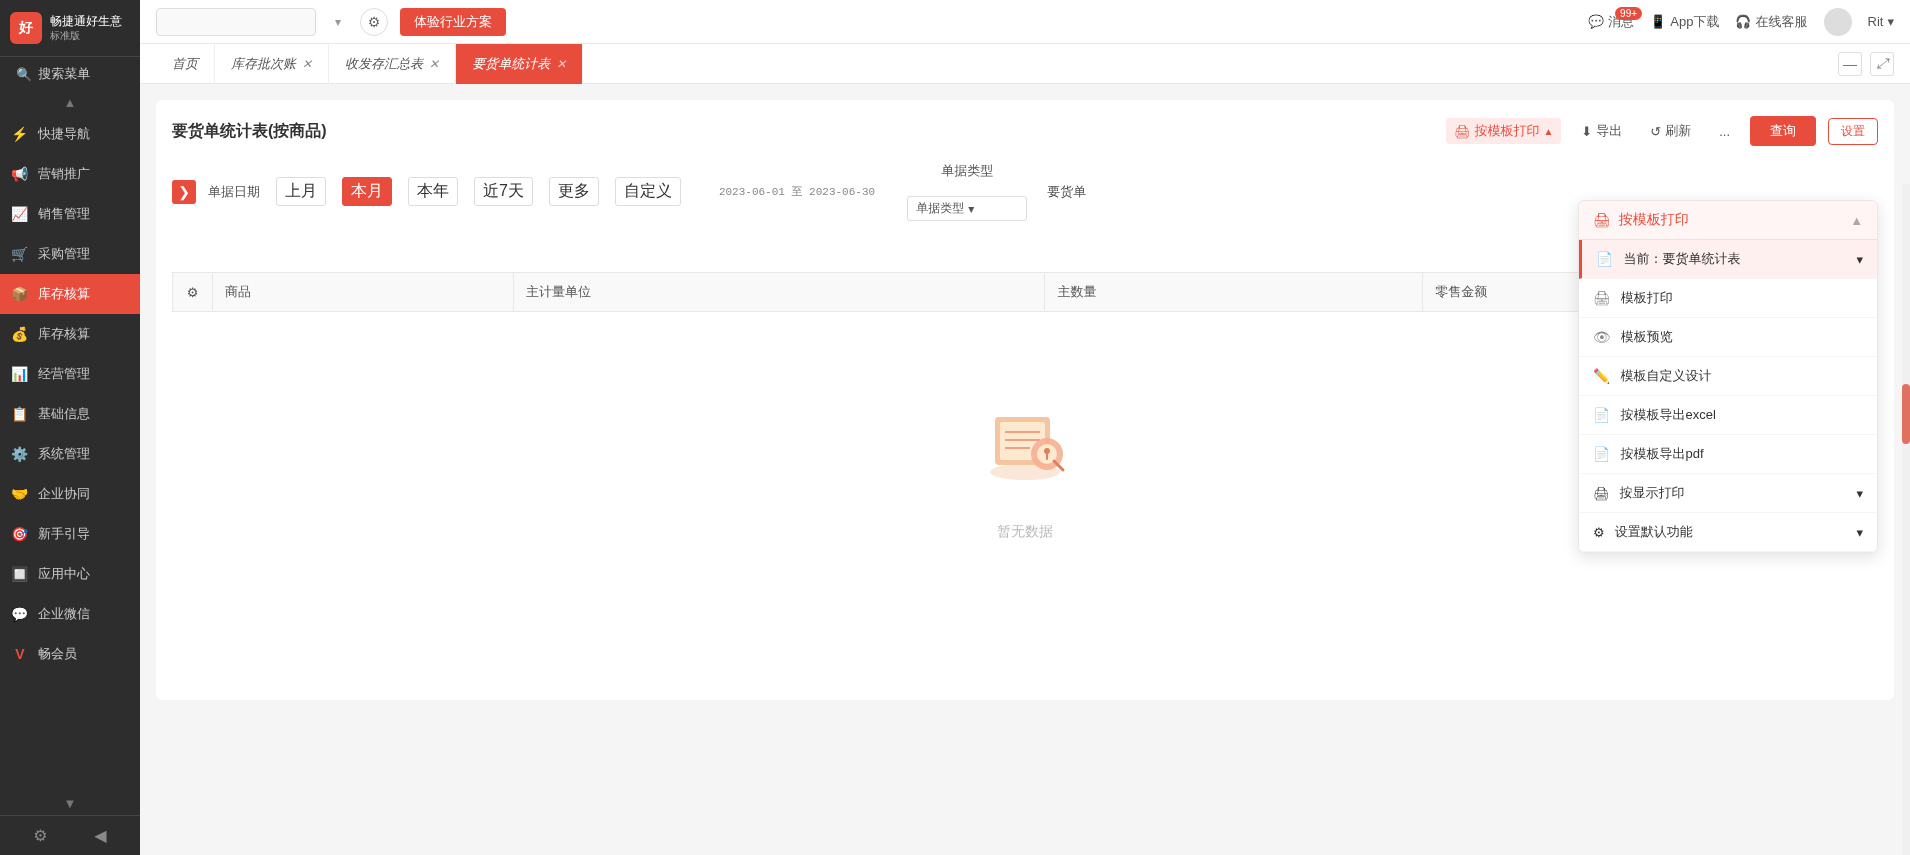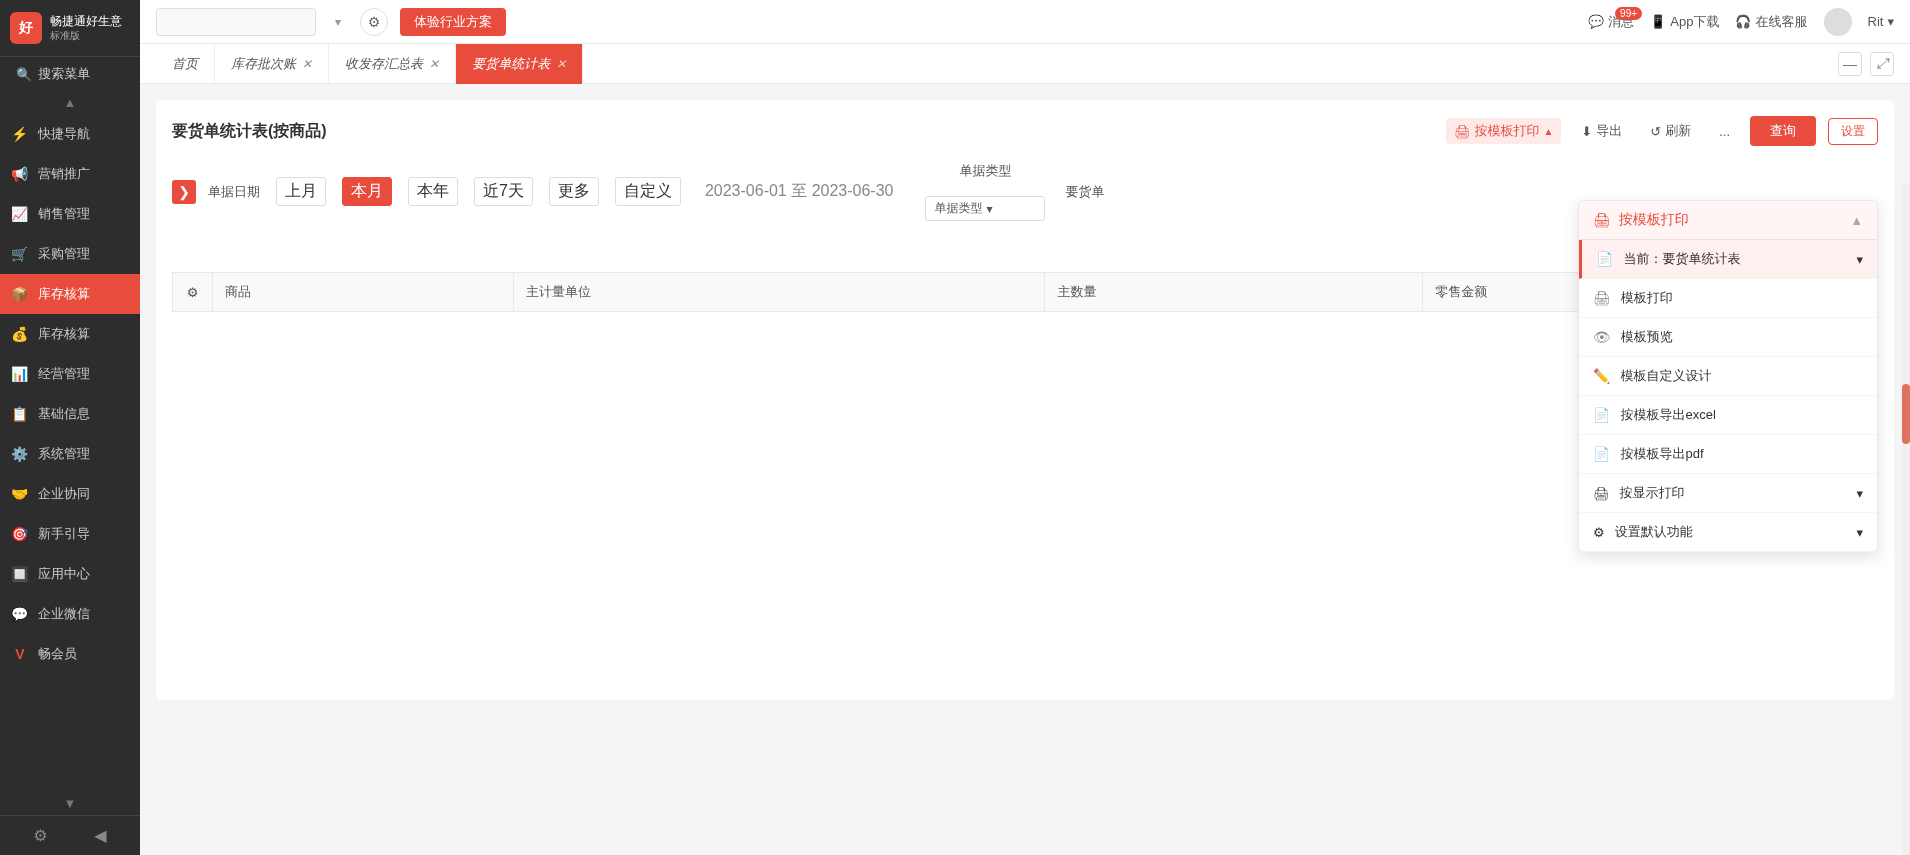--- a/index.html
+++ b/index.html
@@ -298,21 +298,21 @@
       cursor: pointer;
       font-size: 16px;
       background: #fff;
       color: #333;
     }
     .date-btn.active {
       background: #e74c3c;
       color: white;
       border-color: #e74c3c;
     }
-    .date-range { font-size: 16px; color: #888; margin-left: 8px; }
+    .date-range { font-size: 11px; color: #888; margin-left: 22px; font-family: Liberation Mono, monospace; }
     .filter-select {
       display: flex;
       align-items: center;
       border: 1px solid #ddd;
       border-radius: 3px;
       padding: 3px 8px;
       cursor: pointer;
       font-size: 12px;
       color: #555;
       background: #fff;
@@ -676,20 +676,38 @@
             <th>商品</th>
             <th>主计量单位</th>
             <th>主数量</th>
             <th>零售金额</th>
           </tr>
         </thead>
         <tbody>
         </tbody>
       </table>
 
+      <div class="empty-state">
+        <div class="empty-icon">
+          <svg width="100" height="100" viewBox="0 0 100 100" xmlns="http://www.w3.org/2000/svg">
+            <ellipse cx="50" cy="80" rx="35" ry="8" fill="#f5d0b0" opacity="0.5"></ellipse>
+            <rect x="20" y="25" width="55" height="48" rx="4" fill="#f5c5a0"></rect>
+            <rect x="25" y="30" width="45" height="38" rx="2" fill="#fde8d0"></rect>
+            <line x1="30" y1="40" x2="65" y2="40" stroke="#f0a080" stroke-width="2"></line>
+            <line x1="30" y1="48" x2="65" y2="48" stroke="#f0a080" stroke-width="2"></line>
+            <line x1="30" y1="56" x2="55" y2="56" stroke="#f0a080" stroke-width="2"></line>
+            <circle cx="72" cy="62" r="16" fill="#f5b090" opacity="0.9"></circle>
+            <circle cx="72" cy="62" r="10" fill="#fde8d0"></circle>
+            <line x1="79" y1="69" x2="88" y2="78" stroke="#e08060" stroke-width="3" stroke-linecap="round"></line>
+            <circle cx="72" cy="59" r="3" fill="#e08060"></circle>
+            <line x1="72" y1="62" x2="72" y2="67" stroke="#e08060" stroke-width="2" stroke-linecap="round"></line>
+          </svg>
+        </div>
+        <div class="empty-text">暂无数据</div>
+      </div>
 
       <div class="dropdown-menu">
         <div class="dropdown-header">
           <div class="dropdown-header-left">
             <span>🖨</span>
             <span>按模板打印</span>
           </div>
           <div class="dropdown-header-right">▲</div>
         </div>
 

